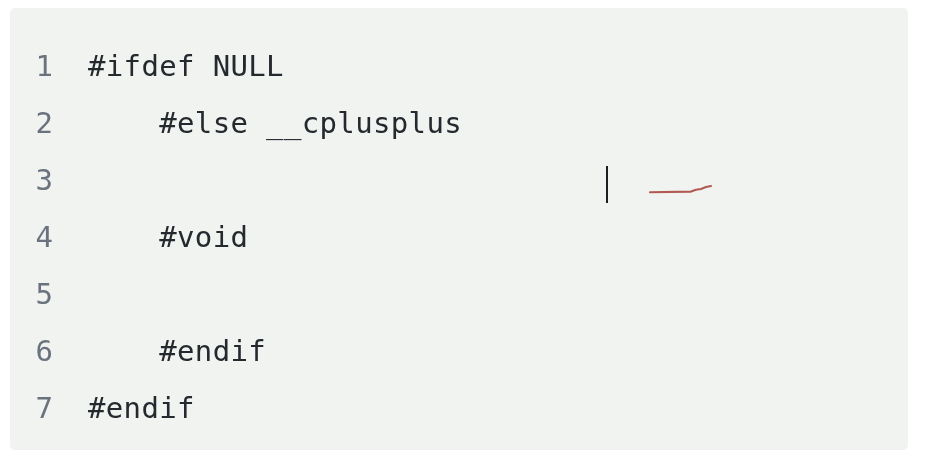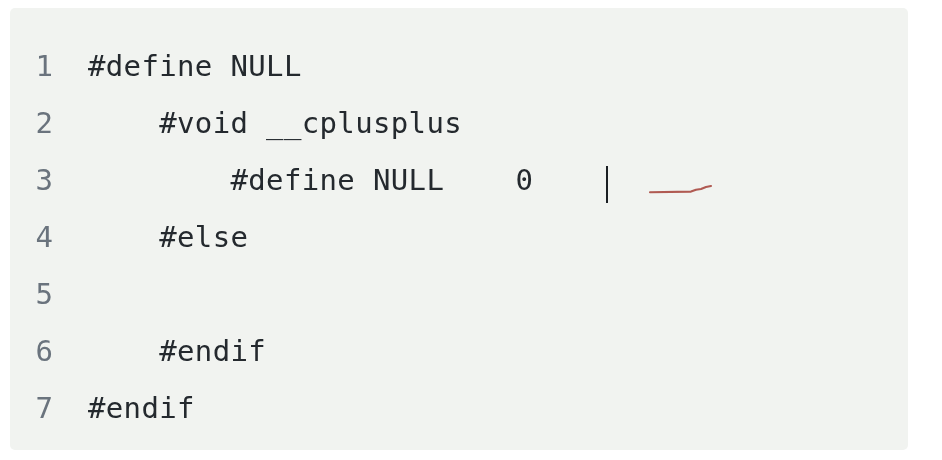--- a/index.html
+++ b/index.html
@@ -96,36 +96,35 @@
 </head>
 <body>
 
 <div id="screenshot">
 
   <div id="code-block">
     <div id="code-lines">
 
       <div class="code-row">
         <span class="line-number">1</span>
-        <span class="line-code">#define NULL</span>
+        <span class="line-code">#ifdef NULL</span>
       </div>
 
       <div class="code-row">
         <span class="line-number">2</span>
-        <span class="line-code">    #void __cplusplus</span>
+        <span class="line-code">    #else __cplusplus</span>
       </div>
 
       <div class="code-row">
         <span class="line-number">3</span>
-        <span class="line-code">        #define NULL    0</span>
       </div>
 
       <div class="code-row">
         <span class="line-number">4</span>
-        <span class="line-code">    #else</span>
+        <span class="line-code">    #void</span>
       </div>
 
       <div class="code-row">
         <span class="line-number">5</span>
       </div>
 
       <div class="code-row">
         <span class="line-number">6</span>
         <span class="line-code">    #endif</span>
       </div>

